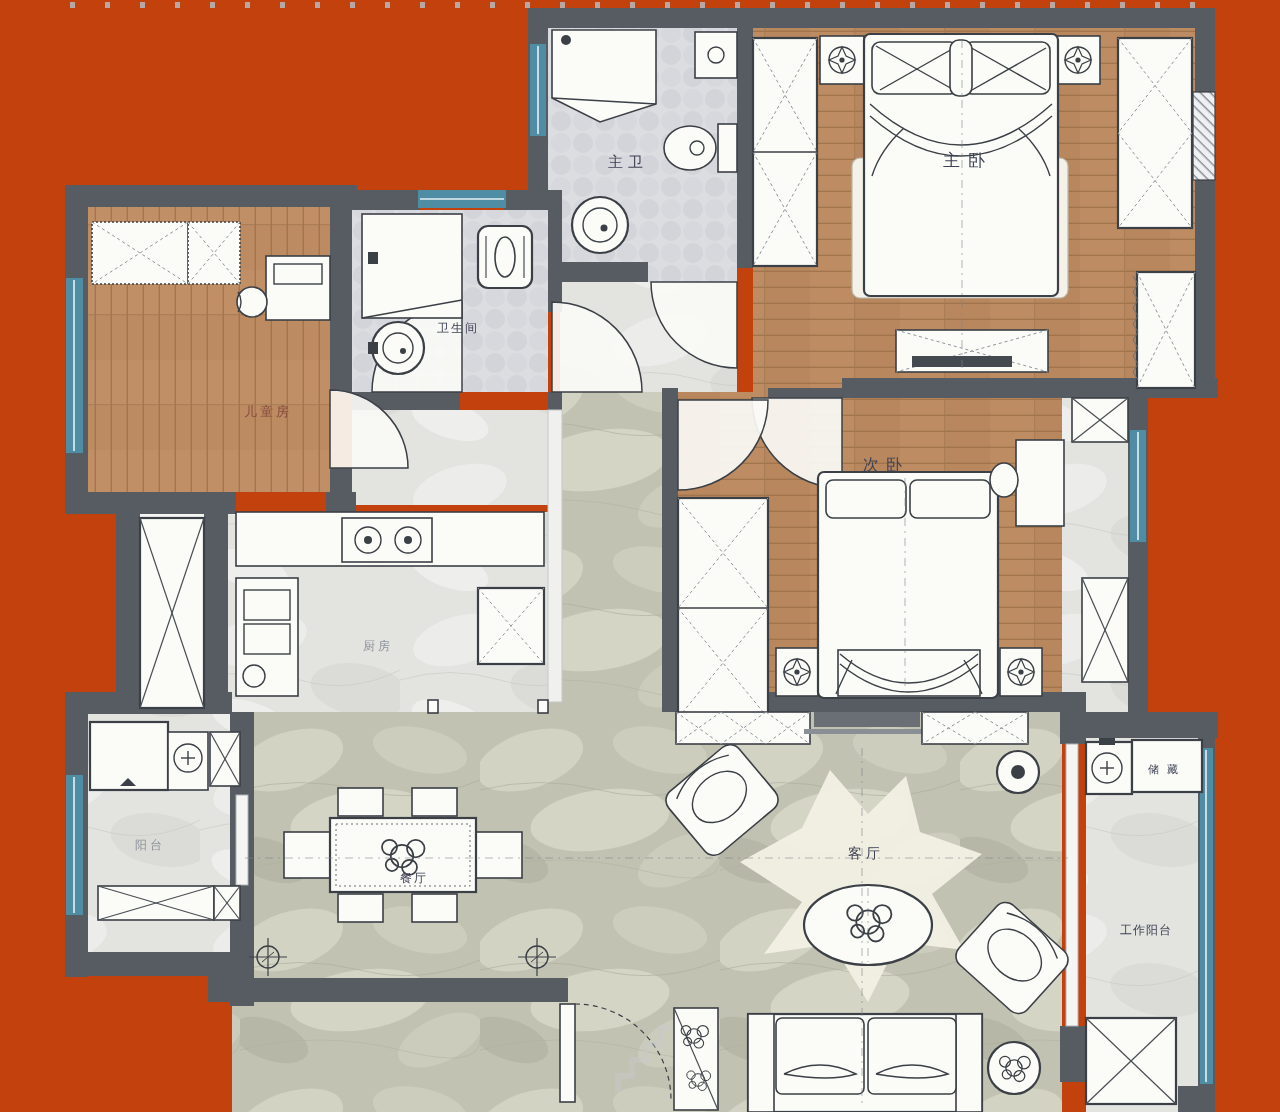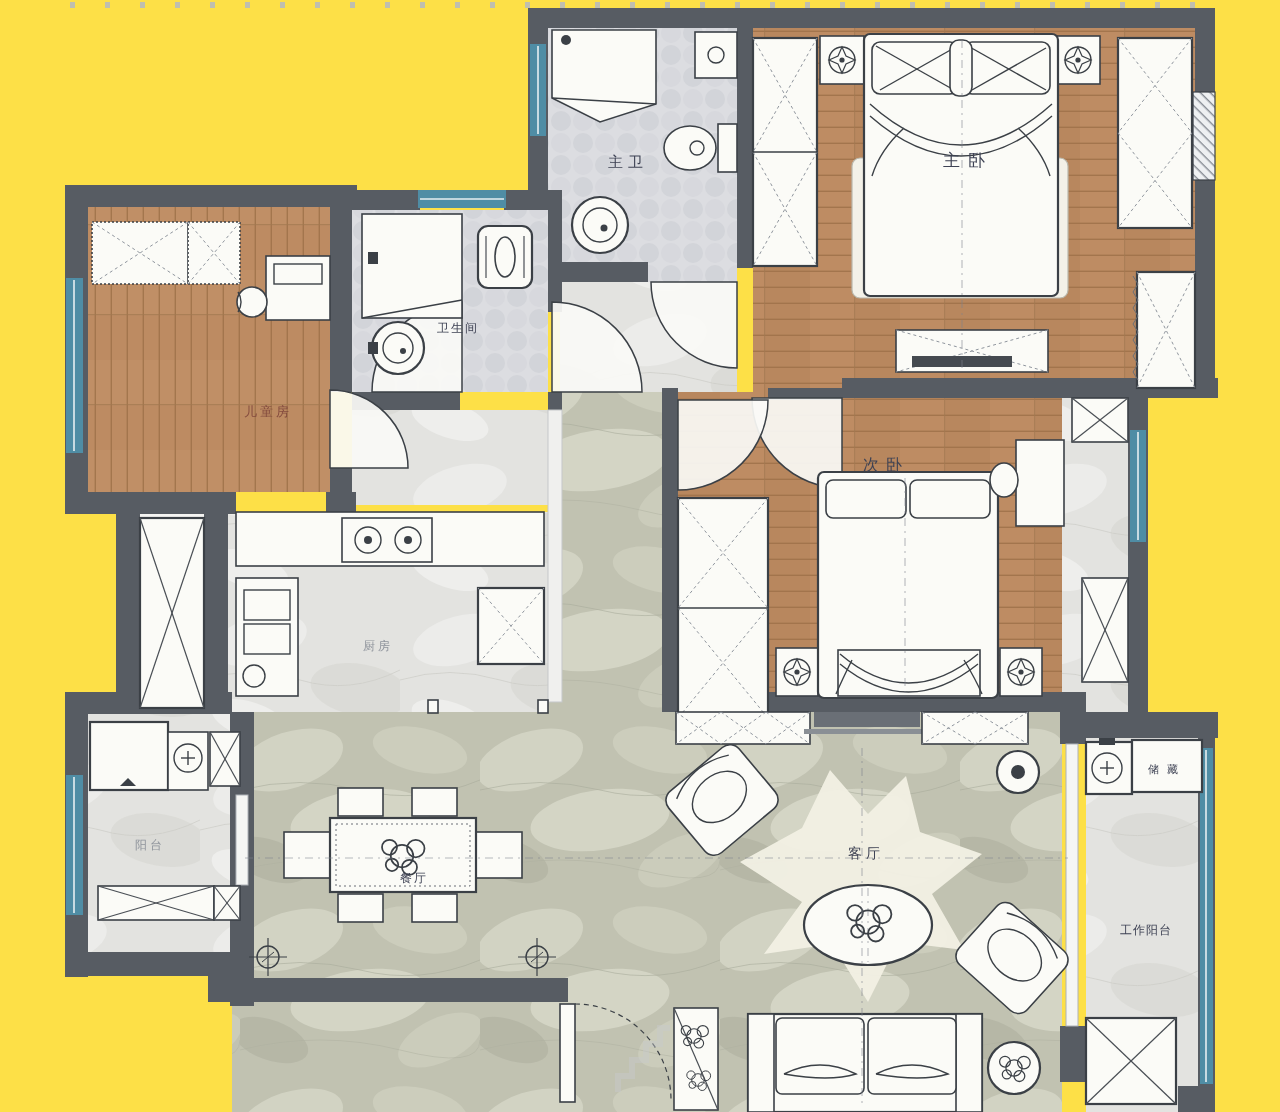--- a/index.html
+++ b/index.html
@@ -1,16 +1,16 @@
 <!DOCTYPE html>
 <html><head>
 <meta charset="utf-8">
 <style>
   html,body{margin:0;padding:0;background:#e9ebef;}
-  .stage{position:relative;width:1280px;height:1112px;background:#fde047;overflow:hidden;
+  .stage{position:relative;width:1280px;height:1112px;background:#c2410c;overflow:hidden;
          font-family:"DejaVu Sans",sans-serif;}
   svg{display:block}
   .wall{fill:#575c63;stroke:none}
   .f  {fill:#fbfbf7;stroke:#3b4046;stroke-width:1.6}
   .f2 {fill:#fbfbf7;stroke:#3b4046;stroke-width:2.2}
   .ln {fill:none;stroke:#3b4046;stroke-width:1.4}
   .xd {stroke:#8f959d;stroke-width:1;stroke-dasharray:3 3;fill:none}
   .xs {stroke:#4a4f55;stroke-width:1.2;fill:none}
   .arc{fill:#fafaf6;fill-opacity:.92;stroke:#3b4046;stroke-width:1.5}
   .guide{stroke:#7e848e;stroke-width:1.1;stroke-dasharray:8 5 2 5;opacity:.55;fill:none}

